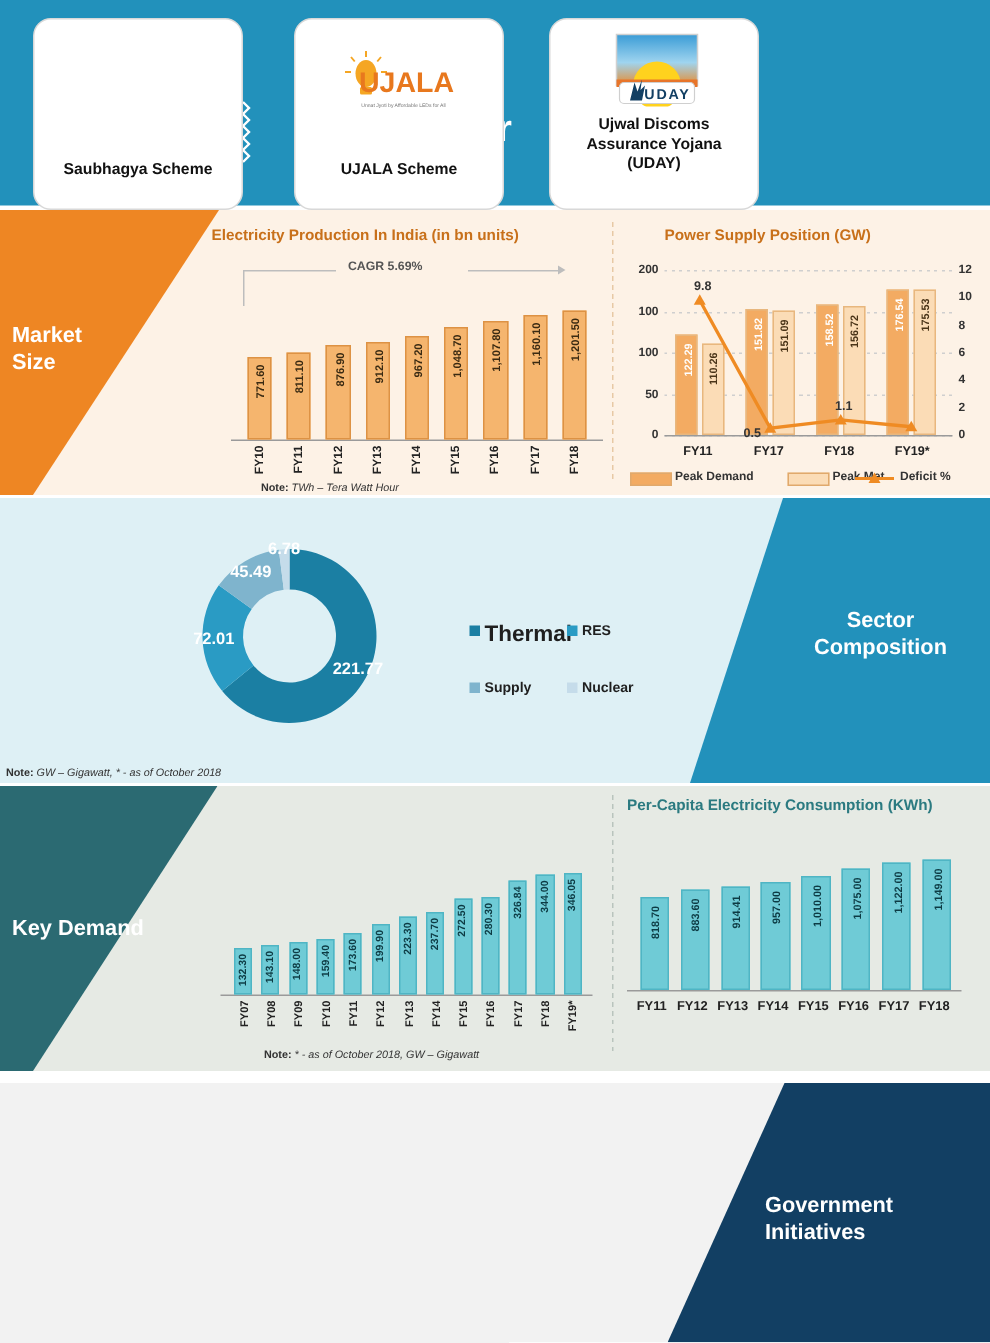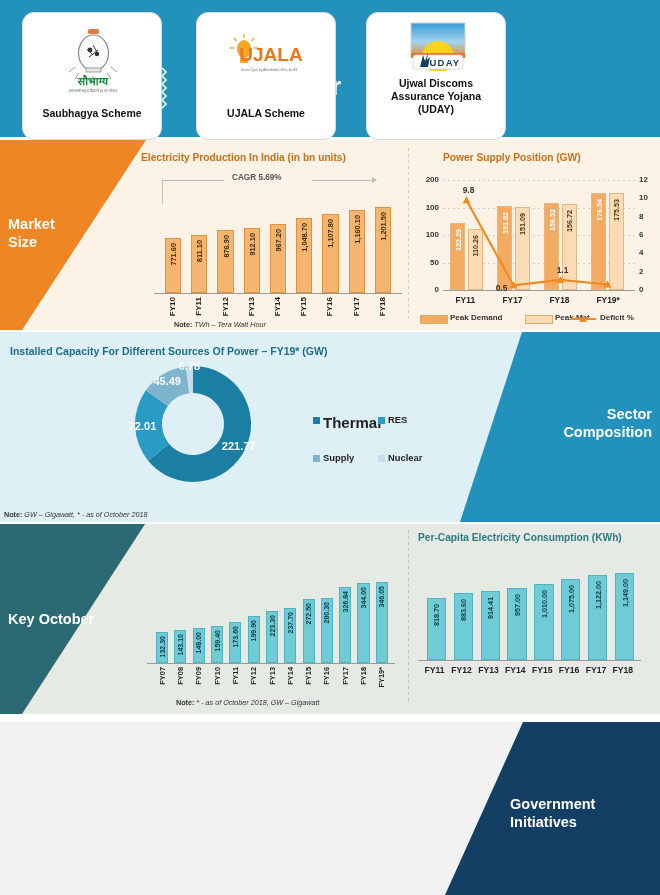--- a/index.html
+++ b/index.html
@@ -48,21 +48,21 @@
      border-top:3.5px solid transparent;border-bottom:3.5px solid transparent;}
 
   
   .lg-item{position:absolute;font-size:8px;font-weight:bold;color:#333;white-space:nowrap;}
   .lg-sw{position:absolute;height:7px;width:26px;}
 
   
   .band2{position:absolute;left:0;top:332px;width:660px;height:190px;background:#def0f5;}
   .band2 .label-panel{position:absolute;right:0;top:0;width:200px;height:190px;
      background:#2291bb;clip-path:polygon(62px 0,200px 0,200px 190px,0 190px);}
-  .s-label{right:8px;top:405px;text-align:right;width:130px;left:auto;margin-left:40px;}
+  .s-label{right:8px;top:405px;text-align:center;width:130px;left:auto;margin-left:40px;}
 
   
   .band3{position:absolute;left:0;top:524px;width:660px;height:190px;background:#e6eae4;}
   .band3 .label-panel{position:absolute;left:0;top:0;width:210px;height:190px;
      background:#2b6a72;clip-path:polygon(0 0,145px 0,22px 190px,0 190px);}
   .k-label{left:8px;top:610px;}
   .divider2{position:absolute;left:408px;top:530px;width:1px;height:172px;
       background:repeating-linear-gradient(to bottom,#b9c4bd 0 3px,transparent 3px 6px);}
 
   
@@ -241,21 +241,20 @@
       <div class="lg-item" style="left:600px;top:313px;">Deficit %</div>
     </div>
 
   <div class="band2">
     <div class="label-panel"></div>
   </div>
   <div class="band-label s-label">
     <div>Sector</div>
     <div>Composition</div>
   </div>
-  <div class="chart-title t-teal" style="left:10px;top:345px;font-size:10.5px;">Installed Capacity For Different Sources Of Power – FY19* (GW)</div>
   <div id="c3">
       <svg style="position:absolute;left:0;top:0;width:660px;height:895px;">
         <path d="M 193 366 A 58 58 0 1 1 148.11084852626664 460.7282463502986
        L 169.00752248817702 443.6306144286079 A 31 31 0 1 0 193 393 Z" fill="#1b7fa3"></path>
         <text x="238.63542844965062" y="449.6253941054682" text-anchor="middle" fill="#ffffff" font-family="&quot;Liberation Sans&quot;,sans-serif" font-size="11" font-weight="bold">221.77</text>
         <path d="M 148.11084852626664 460.7282463502986 A 58 58 0 0 1 145.8536463439824 390.21803237018725
        L 167.8010868390251 405.94412074958285 A 31 31 0 0 0 169.00752248817702 443.6306144286079 Z" fill="#2a9bc4"></path>
         <text x="142.52585619412838" y="429.61579920293076" text-anchor="middle" fill="#ffffff" font-family="&quot;Liberation Sans&quot;,sans-serif" font-size="11" font-weight="bold">72.01</text>
         <path d="M 145.8536463439824 390.21803237018725 A 58 58 0 0 1 185.87801214451866 366.43892557477426
        L 189.19342028413928 393.23459815203455 A 31 31 0 0 0 167.8010868390251 405.94412074958285 Z" fill="#7fb4cd"></path>
@@ -272,21 +271,21 @@
       <div class="lg-item" style="left:323px;top:452px;font-size:9.4px;color:#1f1f1f;">Supply</div>
       <div class="lg-sw" style="left:378px;top:455px;width:7px;height:7px;background:#c5dcea;"></div>
       <div class="lg-item" style="left:388px;top:452px;font-size:9.4px;color:#1f1f1f;">Nuclear</div>
       <div class="note" style="left:4px;top:510px;"><b>Note:</b> GW – Gigawatt, * - as of October 2018</div>
     </div>
 
   <div class="band3">
     <div class="label-panel"></div>
   </div>
   <div class="band-label k-label">
-    <div>Key October</div>
+    <div>Key Demand</div>
   </div>
   <div class="divider2"></div>
 
   <div id="c4">
       <div class="axis-line" style="left:147px;top:663px;width:248px;height:1px;"></div>
       <div class="bar" style="left:156.1123076923077px;top:632.13px;width:12.083076923076923px;height:30.87px;background:#6fcbd6;border:1px solid #4fb5c4;"></div>
       <div class="bar-lbl" style="left:158.65384615384616px;top:636.13px;color:#0d3b44;font-size:7px;">132.30</div>
       <div class="cat-lbl" style="left:157.65384615384616px;top:667px;font-size:7.4px;">FY07</div>
       <div class="bar" style="left:174.42000000000002px;top:629.61px;width:12.083076923076923px;height:33.39px;background:#6fcbd6;border:1px solid #4fb5c4;"></div>
       <div class="bar-lbl" style="left:176.96153846153848px;top:633.61px;color:#0d3b44;font-size:7px;">143.10</div>
@@ -358,38 +357,20 @@
 
   <div class="band4">
     <div class="label-panel"></div>
   </div>
   <div class="band-label g-label">
     <div>Government</div>
     <div>Initiatives</div>
   </div>
 
   <div class="card" style="left:22px;width:140px;">
-    <div class="logo-box" style="left:26px;top:10px;width:88px;height:72px;">
-      <svg width="88" height="72" viewBox="0 0 88 72">
-        <rect width="88" height="72" fill="#ffffff"></rect>
-        <rect x="39" y="6" width="11" height="5" rx="1.5" fill="#e07b39"></rect>
-        <ellipse cx="44.5" cy="30" rx="15" ry="18" fill="#fafafa" stroke="#8a8a8a" stroke-width="1.2"></ellipse>
-        <path d="M37 45 h15 v4 h-15z" fill="#e8e8e8" stroke="#8a8a8a" stroke-width="0.8"></path>
-        <g stroke="#444" stroke-width="1" fill="none">
-          <path d="M38 26 l6 6 M44 22 l5 9 M40 34 l9 -7"></path>
-        </g>
-        <circle cx="41" cy="27" r="2.4" fill="#333"></circle>
-        <circle cx="48" cy="31" r="2.2" fill="#333"></circle>
-        <g stroke="#9a9a9a" stroke-width="1">
-          <path d="M26 44 l-6 5 M30 50 l-4 6 M44 53 l0 7 M58 50 l4 6 M62 44 l6 5"></path>
-        </g>
-        <text x="44" y="62" font-family="'Liberation Sans',sans-serif" font-size="11" font-weight="bold" fill="#168a3c" text-anchor="middle">सौभाग्य</text>
-        <text x="44" y="69" font-family="'Liberation Sans',sans-serif" font-size="3.6" fill="#555" text-anchor="middle">प्रधानमंत्री सहज बिजली हर घर योजना</text>
-      </svg>
-    </div>
     <div class="card-name" style="top:94px;">Saubhagya Scheme</div>
   </div>
 
   <div class="card" style="left:196px;width:140px;">
     <div class="logo-box" style="left:22px;top:14px;width:96px;height:62px;">
       <svg width="96" height="62" viewBox="0 0 96 62">
         <rect width="96" height="62" fill="#ffffff"></rect>
         <g fill="#f5a623">
           <ellipse cx="25" cy="22" rx="7" ry="9"></ellipse>
           <rect x="21" y="31" width="8" height="5" rx="1"></rect>

